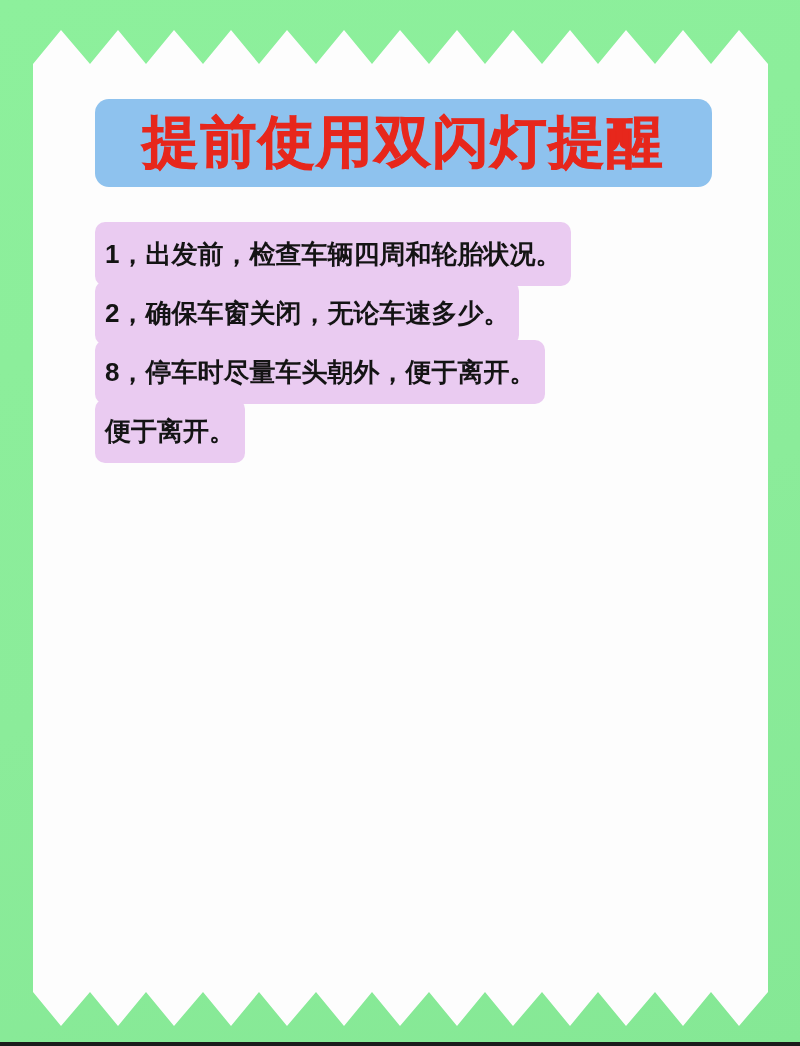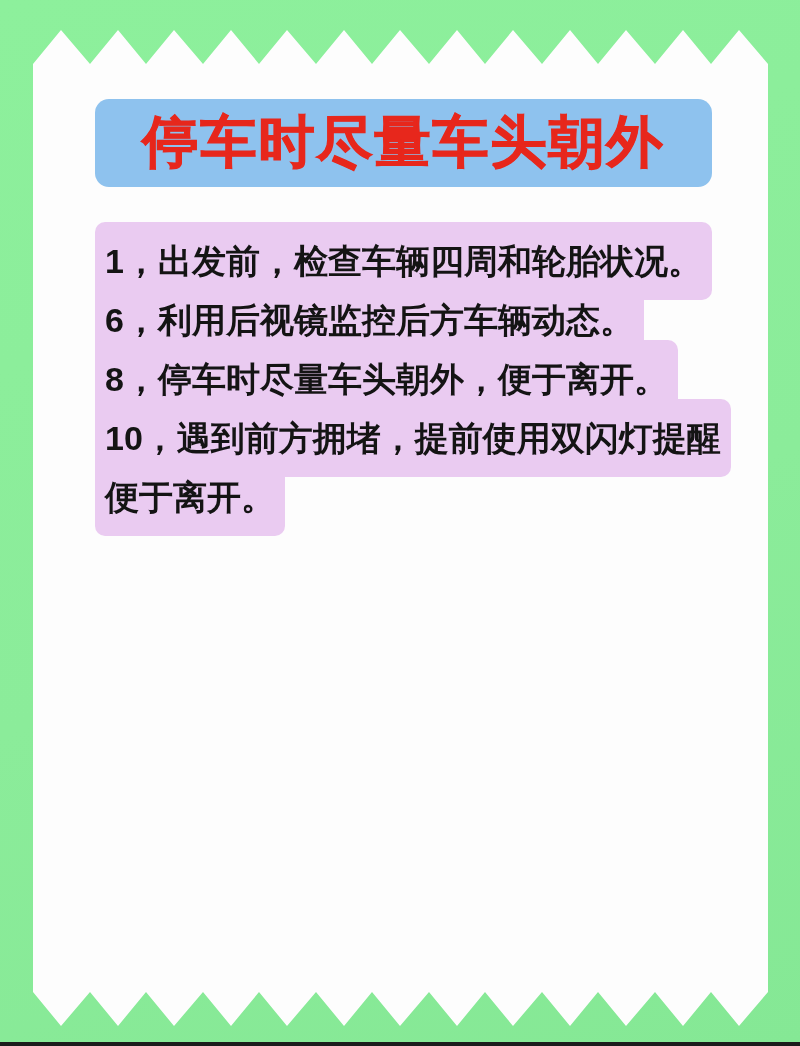--- a/index.html
+++ b/index.html
@@ -55,43 +55,42 @@
   .rule-line {
     height: 46px;
     margin-bottom: 13px;
     white-space: nowrap;
   }
   .hl {
     display: inline-block;
     background: #eacbf1;
     line-height: 46px;
     height: 46px;
-    padding: 16px 10px;
+    padding: 9px 10px;
     border-radius: 10px;
-    font-size: 34px;
+    font-size: 26px;
     font-weight: 600;
     color: #141414;
   }
   .bottom-line {
     position: absolute;
     left: 0;
     bottom: 0;
     width: 800px;
     height: 4px;
     background: #1c1c1c;
   }
 </style>
 </head>
 <body>
 
 <div class="card">
-  <div class="title">停车时尽量车头朝外</div>
+  <div class="title">提前使用双闪灯提醒</div>
 
   <div class="rules">
     <div class="rule-line"><span class="hl">1，出发前，检查车辆四周和轮胎状况。</span></div>
-    <div class="rule-line"><span class="hl">6，利用后视镜监控后方车辆动态。</span></div>
+    <div class="rule-line"><span class="hl">2，确保车窗关闭，无论车速多少。</span></div>
     <div class="rule-line"><span class="hl">8，停车时尽量车头朝外，便于离开。</span></div>
-    <div class="rule-line"><span class="hl">10，遇到前方拥堵，提前使用双闪灯提醒</span></div>
     <div class="rule-line"><span class="hl">便于离开。</span></div>
   </div>
 </div>
 
 <div class="bottom-line"></div>
 
 </body></html>

